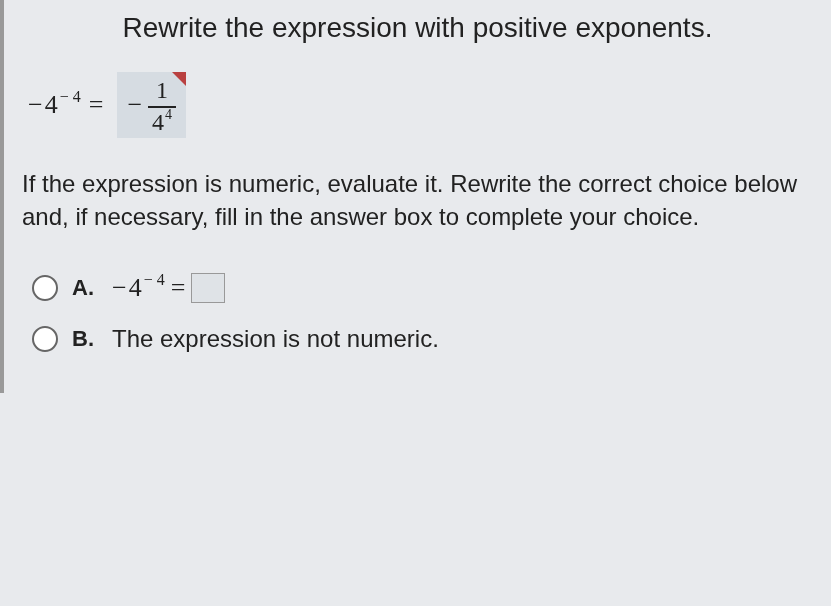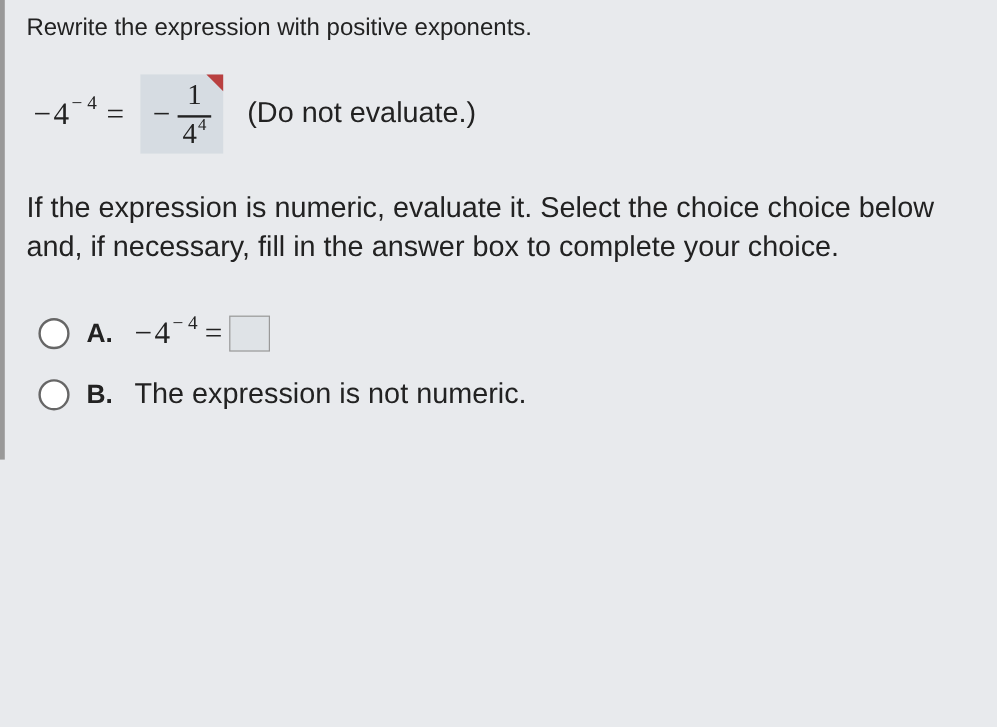--- a/index.html
+++ b/index.html
@@ -11,23 +11,24 @@
   background: #e8eaed;
   font-family: Arial, Helvetica, sans-serif;
   color: #222;
   overflow: hidden;
 }
 .content {
   padding: 10px 18px 18px 18px;
   border-left: 4px solid #999;
 }
 .question-text {
-  font-size: 20px;
+  font-size: 28px;
   margin-bottom: 26px;
   line-height: 1.3;
+  text-align: center;
 }
 .equation-row {
   display: flex;
   align-items: center;
   margin-left: 6px;
   margin-bottom: 30px;
   gap: 8px;
 }
 .math-text {
   font-size: 26px;
@@ -137,24 +138,23 @@
       <span class="neg">−</span>
       <span class="frac">
         <span class="num">1</span>
         <span class="bar"></span>
         <span class="den">
           <span>4</span>
           <span class="dsup">4</span>
         </span>
       </span>
     </span>
-    <span class="hint">(Do not evaluate.)</span>
   </div>
 
-  <div class="instruction">If the expression is numeric, evaluate it. Select the choice choice below and, if necessary, fill in the answer box to complete your choice.</div>
+  <div class="instruction">If the expression is numeric, evaluate it. Rewrite the correct choice below and, if necessary, fill in the answer box to complete your choice.</div>
 
   <div class="choice-row">
     <div class="radio"></div>
     <div class="choice-label">A.</div>
     <div class="choice-body">
       <span class="math-text expr">
         <span class="neg">−</span>
         <span class="base">4</span>
         <span class="sup">− 4</span>
       </span>

